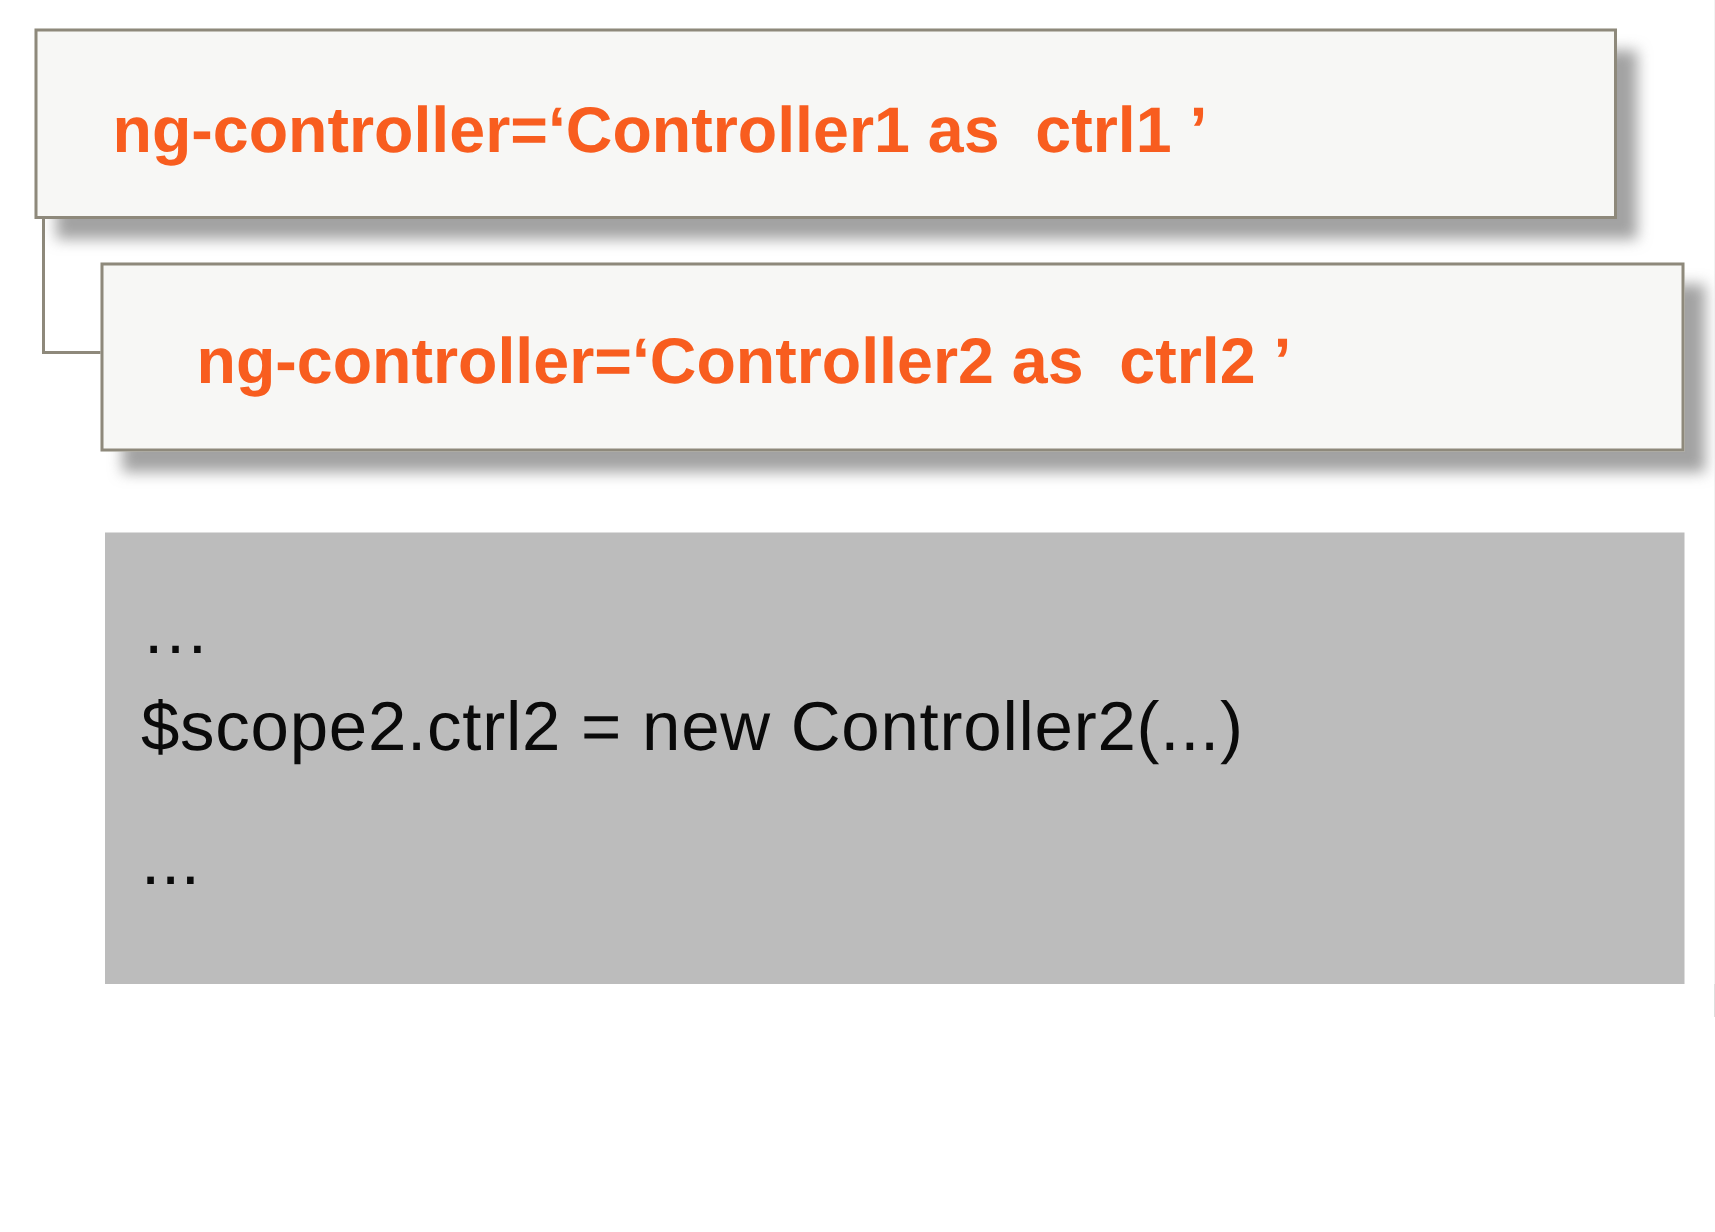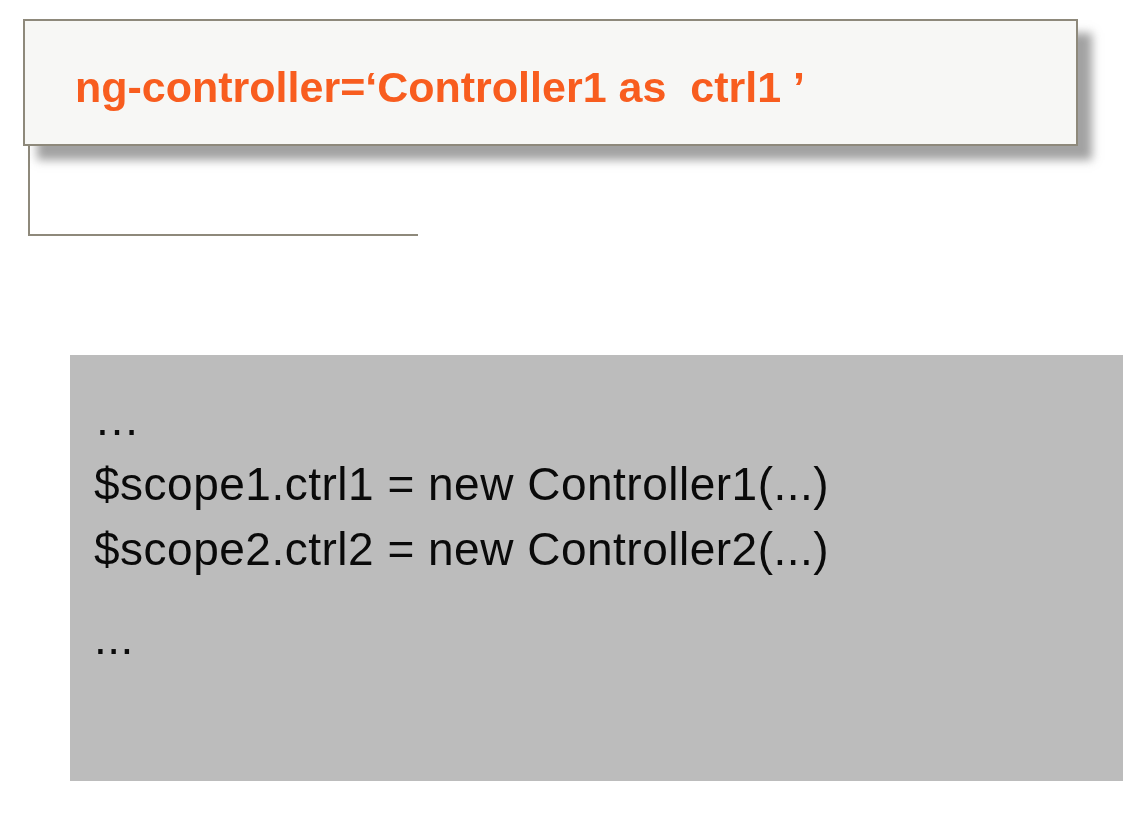--- a/index.html
+++ b/index.html
@@ -8,21 +8,21 @@
     --box-border: #8E897B;
     --code-bg: #BCBCBC;
     --code-text: #0A0A0A;
     --slide-bg: #FFFFFF;
   }
   * { margin: 0; padding: 0; box-sizing: border-box; }
   html, body { background: var(--slide-bg); }
   .slide {
     position: relative;
     width: 1143px;
-    height: 781px;
+    height: 656px;
     background: var(--slide-bg);
     overflow: hidden;
     font-family: "Liberation Sans", sans-serif;
   }
   
   .back-rect {
     position: absolute;
     left: 28px;
     top: 100px;
     width: 390px;
@@ -87,21 +87,23 @@
 <body>
 
 <div class="slide">
 
   <div class="back-rect"></div>
 
   <div class="ctrl-box box1">
     <span class="ctrl-label">ng-controller=‘Controller1 as  ctrl1 ’</span>
   </div>
 
+  <div class="ctrl-box box2">
+    <span class="ctrl-label">ng-controller=‘Controller2 as  ctrl2 ’</span>
+  </div>
 
   <div class="code-box">
     <div class="code-line">…</div>
-    <div class="code-line">$scope1.ctrl1 = new Controller1(...)</div>
     <div class="code-line">$scope2.ctrl2 = new Controller2(...)</div>
     <div class="code-line">...</div>
   </div>
 
 </div>
 
 </body></html>

